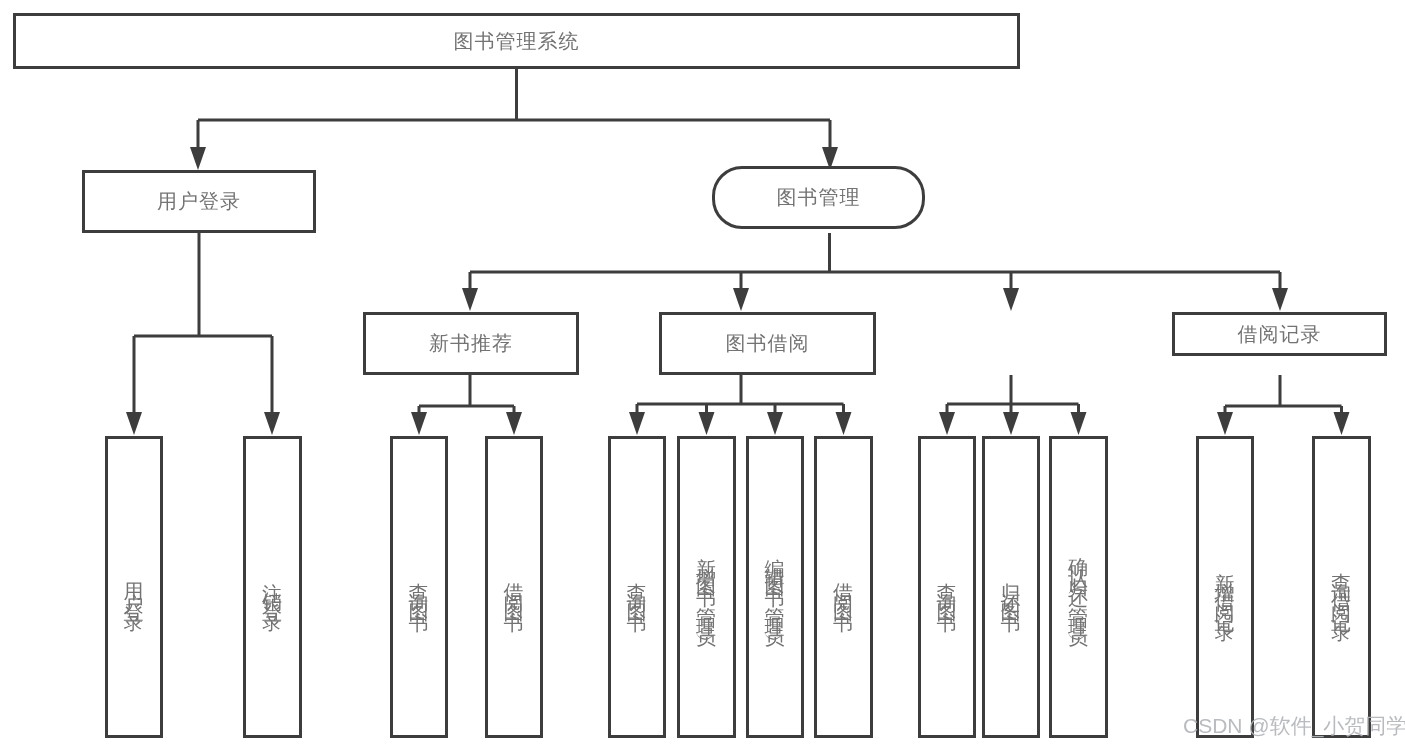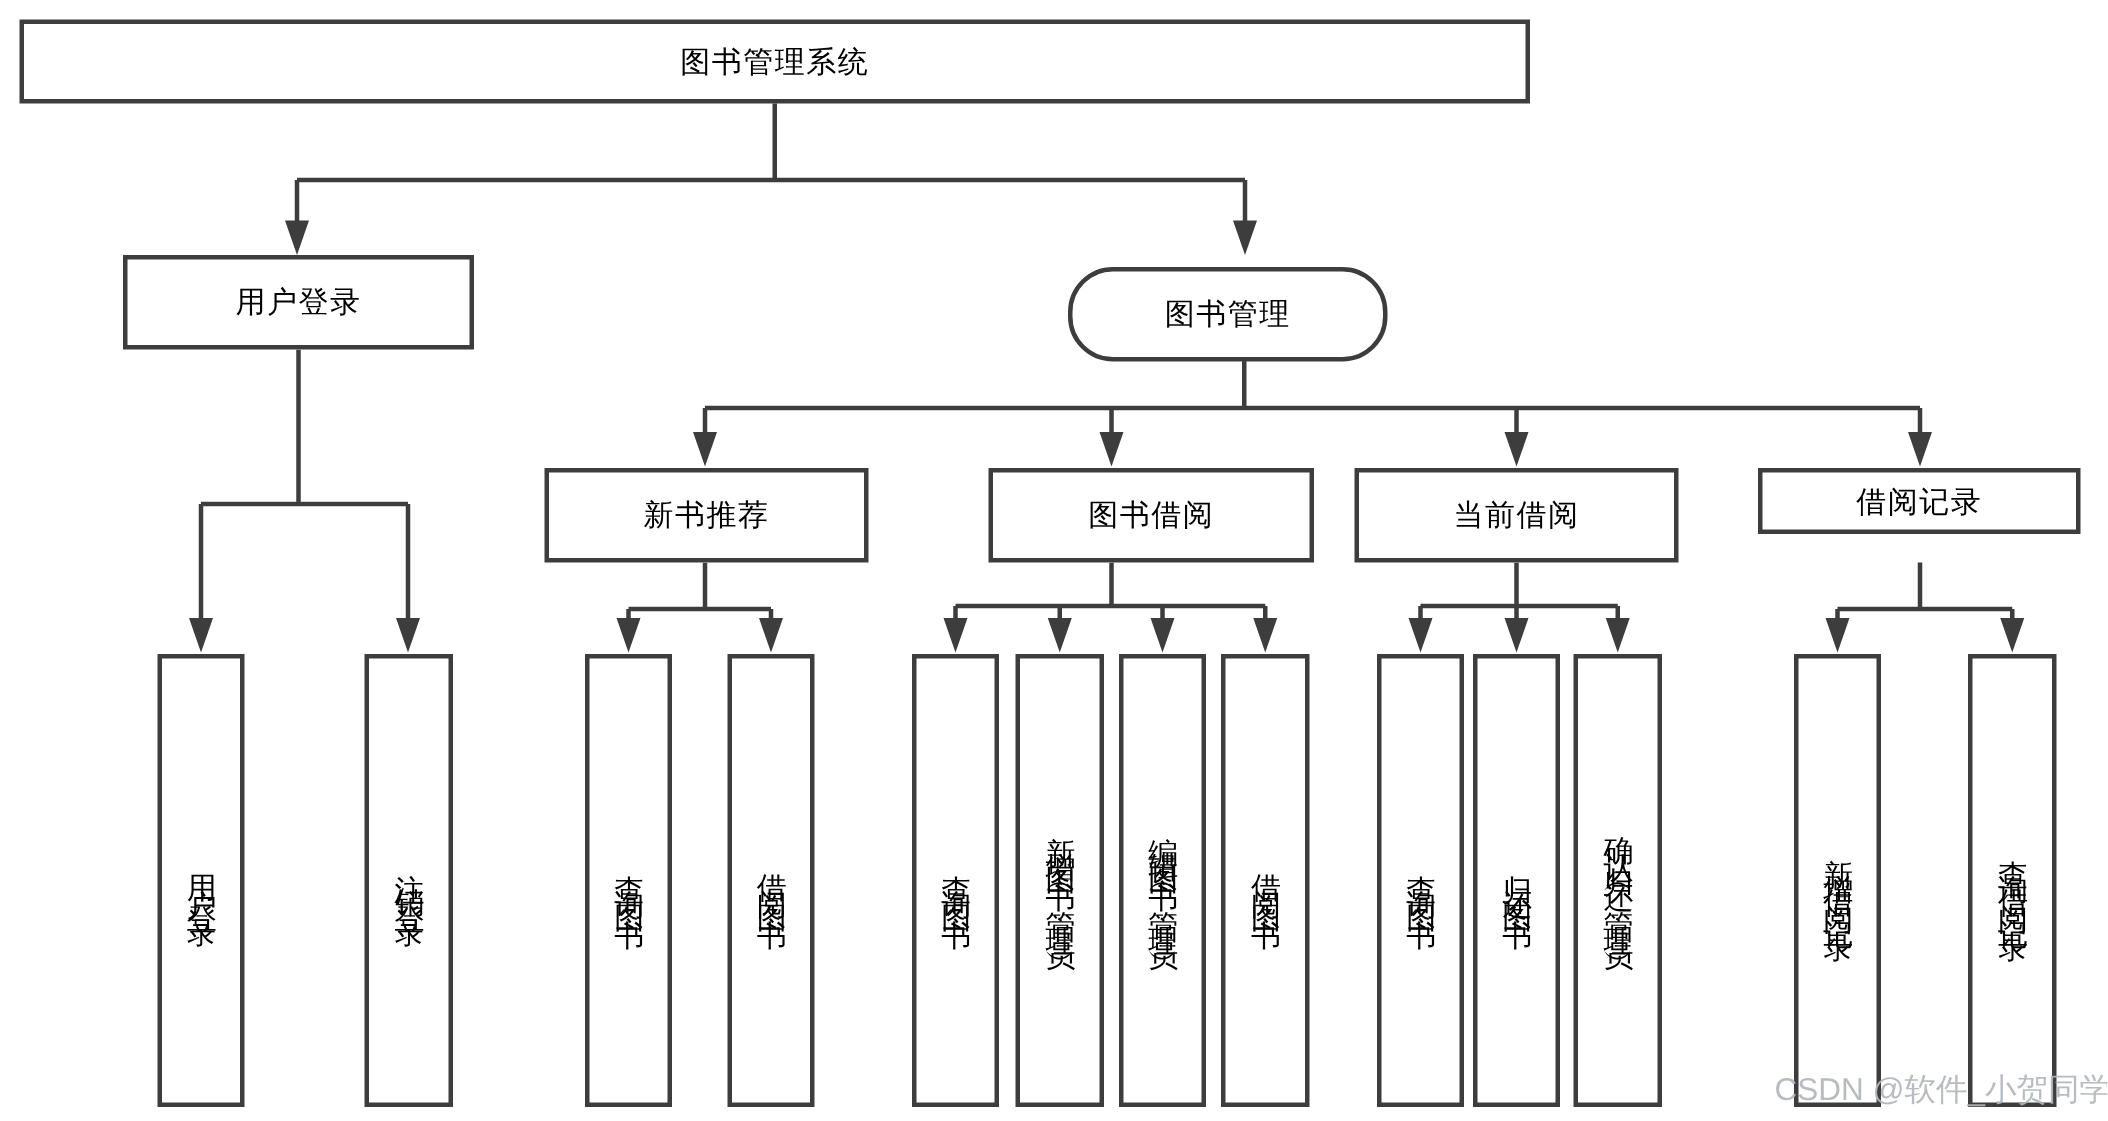--- a/index.html
+++ b/index.html
@@ -9,21 +9,21 @@
     background:#ffffff;
     font-family:"Liberation Sans",sans-serif;
     overflow:hidden;
   }
   .edges{position:absolute;left:0;top:0;width:1405px;height:747px;}
   .node{
     position:absolute;
     box-sizing:border-box;
     border:3px solid #3d3d3d;
     background:#ffffff;
-    color:#000000;
+    color:#737373;
     display:flex;
     align-items:center;
     justify-content:center;
     font-size:20px;
     letter-spacing:1px;
     z-index:1;
   }
   .leaf{
     writing-mode:vertical-rl;
     text-orientation:mixed;
@@ -85,25 +85,24 @@
     <g>
       <path d="M1280,375 V406 M1225,406 H1341.5 M1225,406 V414 M1341.5,406 V414"></path>
       <path d="M1217,412 L1233,412 L1225,435 Z" fill="#3d3d3d" stroke="none"></path>
       <path d="M1333.5,412 L1349.5,412 L1341.5,435 Z" fill="#3d3d3d" stroke="none"></path>
     </g>
   </svg>
 
   <div class="node" style="left:13px;top:13px;width:1007px;height:56px;">图书管理系统</div>
 
   <div class="node" style="left:82px;top:170px;width:234px;height:63px;">用户登录</div>
-  <div class="node" style="left:712px;top:178px;width:213px;height:63px;border-radius:30px;">图书管理</div>
+  <div class="node" style="left:712px;top:166px;width:213px;height:63px;border-radius:30px;">图书管理</div>
 
   <div class="node" style="left:363px;top:312px;width:216px;height:63px;text-align:right;">新书推荐</div>
   <div class="node" style="left:633px;top:312px;width:217px;height:63px;margin-left:26px;">图书借阅</div>
-  <div class="node" style="left:903px;top:312px;width:216px;height:63px;">当前借阅</div>
   <div class="node" style="left:1172px;top:312px;width:215px;height:44px;">借阅记录</div>
 
   <div class="node leaf" style="left:105px;top:436px;width:58px;height:302px;">用户登录</div>
   <div class="node leaf" style="left:243px;top:436px;width:59px;height:302px;">注销登录</div>
 
   <div class="node leaf" style="left:390px;top:436px;width:58px;height:302px;">查询图书</div>
   <div class="node leaf" style="left:485px;top:436px;width:58px;height:302px;">借阅图书</div>
 
   <div class="node leaf" style="left:608px;top:436px;width:58px;height:302px;">查询图书</div>
   <div class="node leaf" style="left:677px;top:436px;width:59px;height:302px;">新增图书（管理员）</div>

